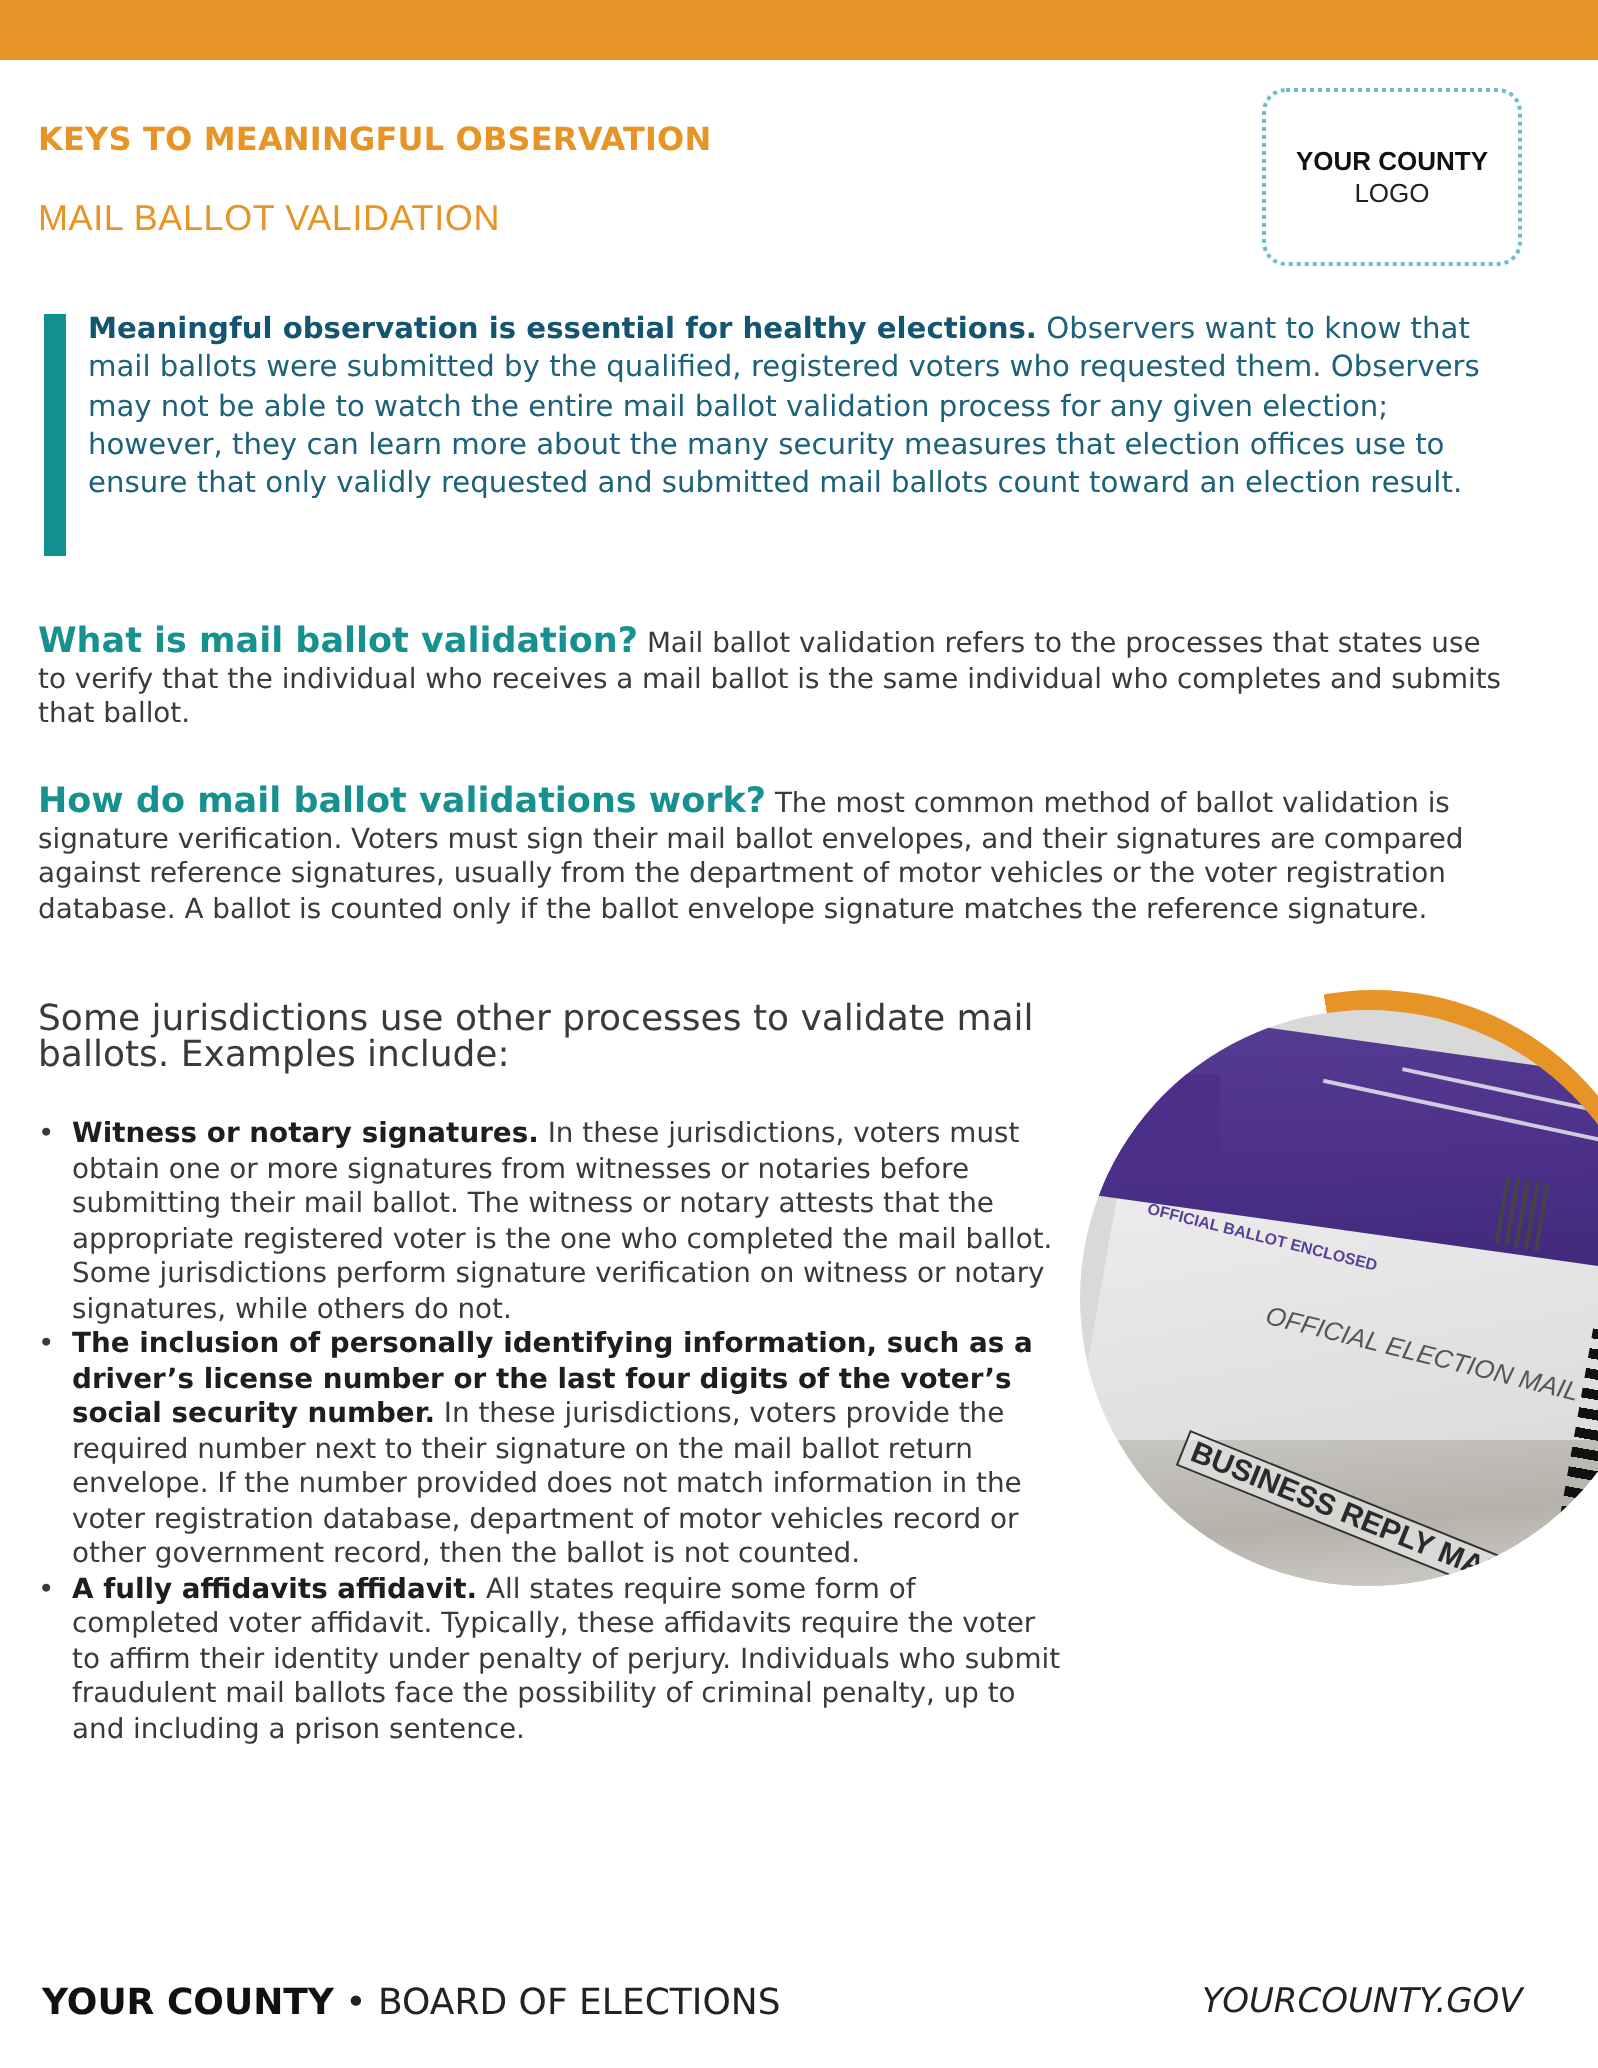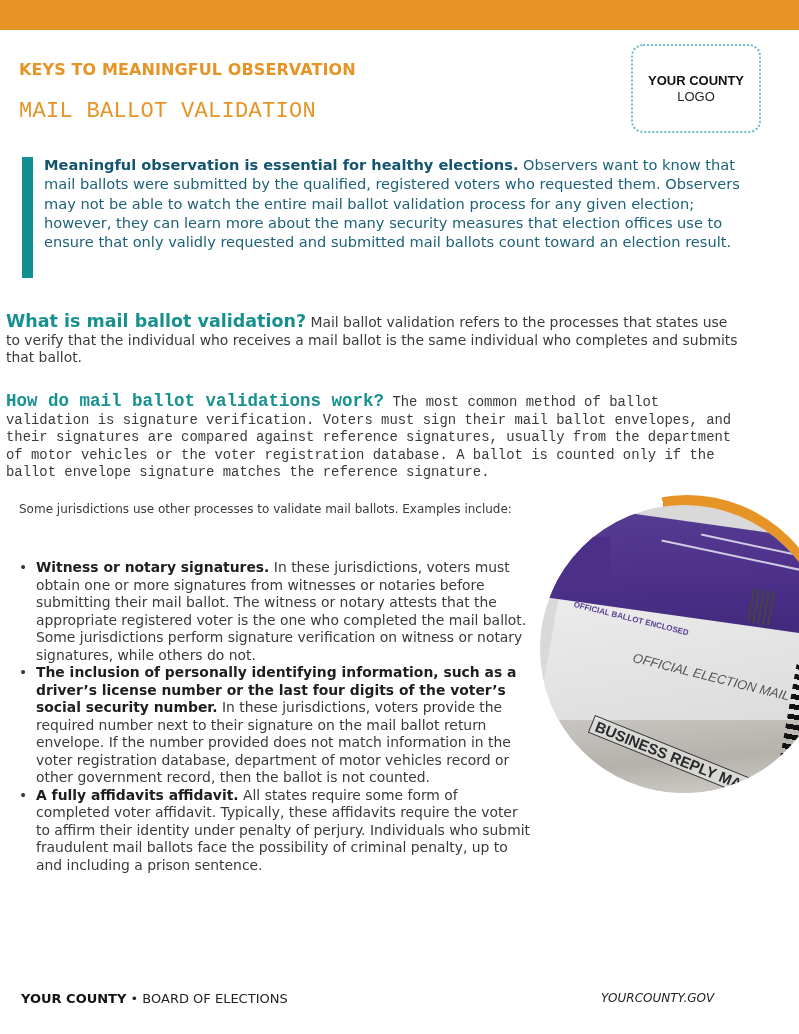--- a/index.html
+++ b/index.html
@@ -2,37 +2,37 @@
 <html><head>
 <meta charset="utf-8">
 <style>
   * { box-sizing: border-box; margin: 0; padding: 0; }
   html, body { width: 799px; height: 1034px; background: #ffffff; overflow: hidden; }
   body { position: relative; font-family: "DejaVu Sans", sans-serif; color: #3a3a3a; }
 
   .top-band { position: absolute; left: 0; top: 0; width: 799px; height: 30px; background: #e59425; }
 
   .title { position: absolute; left: 19px; top: 60px; font-size: 16px; font-weight: bold; color: #e59425; letter-spacing: 0.1px; white-space: nowrap; }
-  .subtitle { position: absolute; left: 19px; top: 99px; font-size: 22px; font-weight: normal; color: #e59425; letter-spacing: 0.3px; white-space: nowrap; font-family: Liberation Mono, monospace; }
+  .subtitle { position: absolute; left: 19px; top: 99px; font-size: 18px; font-weight: normal; color: #e59425; letter-spacing: 0.3px; white-space: nowrap; font-family: Liberation Sans, sans-serif; }
 
   .logo-box { position: absolute; left: 631px; top: 44px; width: 130px; height: 89px; border: 2px dotted #6cbfca; border-radius: 12px; display: flex; flex-direction: column; align-items: center; justify-content: center; }
   .logo-line1 { font-family: "Liberation Sans", sans-serif; font-size: 13px; font-weight: bold; color: #111; }
   .logo-line2 { font-family: "Liberation Sans", sans-serif; font-size: 13px; color: #222; margin-top: 1px; }
 
   .callout { position: absolute; left: 22px; top: 157px; width: 720px; height: 121px; padding-left: 21px; }
   .callout-bar { position: absolute; left: 0; top: 0; width: 11px; height: 121px; background: #109090; }
   .callout-text { position: absolute; left: 22px; top: -2px; width: 700px; font-size: 14.6px; line-height: 19.3px; color: #1d6278; }
   .callout-text b { color: #135470; }
 
-  .section { position: absolute; left: 6px; width: 735px; font-size: 13.9px; line-height: 17.5px; color: #3a3a3a; }
+  .section { position: absolute; left: 19px; width: 735px; font-size: 13.9px; line-height: 17.5px; color: #3a3a3a; }
   .section .head { font-size: 17.5px; font-weight: bold; color: #17918f; }
   .sec1 { top: 313px; }
-  .sec2 { top: 393px; font-family: Liberation Mono, monospace; }
+  .sec2 { top: 393px; }
 
-  .intro { position: absolute; left: 19px; top: 501px; width: 500px; font-size: 12px; line-height: 17.5px; color: #3a3a3a; }
+  .intro { position: absolute; left: 19px; top: 501px; width: 500px; font-size: 18px; line-height: 17.5px; color: #3a3a3a; }
 
   .bullets { position: absolute; left: 19px; top: 559px; width: 515px; list-style: none; font-size: 13.9px; line-height: 17.5px; color: #3a3a3a; }
   .bullets li { position: relative; padding-left: 17px; }
   .bullets li .dot { position: absolute; left: 0; top: 0; color: #3a3a3a; }
   .bullets li b { color: #1e1e1e; font-weight: bold; margin-top: 44px; }
 
   .photo-wrap { position: absolute; left: 540px; top: 495px; width: 259px; height: 300px; overflow: hidden; }
   .arc { position: absolute; left: 2px; top: 0px; width: 290px; height: 290px; border-radius: 50%; background: conic-gradient(from 350deg, #e59425 0deg 150deg, transparent 150deg 360deg); }
   .photo { position: absolute; left: 0px; top: 10px; width: 288px; height: 288px; border-radius: 50%; overflow: hidden; background: #d9d9d9; }
   .photo .purple { position: absolute; left: -40px; top: -10px; width: 400px; height: 95px; background: linear-gradient(170deg, #5a3f96 0%, #4b2f88 60%, #3f2878 100%); transform: rotate(8deg); transform-origin: left top; }
@@ -40,23 +40,23 @@
   .photo .envelope { position: absolute; left: 20px; top: 85px; width: 320px; height: 190px; background: linear-gradient(160deg, #ececec 0%, #dcdcdc 60%, #c9c9c9 100%); transform: rotate(10deg); transform-origin: left top; }
   .photo .purple-tab { position: absolute; left: 10px; top: 32px; width: 60px; height: 55px; background: #4b2f88; }
   .photo .bottom { position: absolute; left: 0; top: 215px; width: 300px; height: 80px; background: linear-gradient(175deg, #c8c6c2 0%, #b5b2ab 50%, #d7d5d1 100%); }
   .photo .txt { position: absolute; font-family: "Liberation Sans", sans-serif; color: #2a2a2a; white-space: nowrap; }
   .photo .brm { left: 55px; top: 210px; font-size: 15px; font-weight: bold; transform: rotate(22deg); transform-origin: left top; border: 1px solid #333; padding: 0 4px; background: rgba(235,235,235,0.6); }
   .photo .em { left: 95px; top: 145px; font-size: 13px; color: #555; transform: rotate(14deg); transform-origin: left top; font-style: italic; }
   .photo .ob { left: 35px; top: 95px; font-size: 8px; color: #5a3f96; transform: rotate(14deg); transform-origin: left top; line-height: 9px; font-weight: bold; }
   .photo .bars { position: absolute; left: 246px; top: 160px; width: 20px; height: 120px; background: repeating-linear-gradient(180deg, #111 0 5px, transparent 5px 10px); transform: rotate(10deg); }
   .photo .fim { position: absolute; left: 210px; top: 85px; width: 24px; height: 34px; background: repeating-linear-gradient(90deg, #444 0 2px, transparent 2px 5px); transform: rotate(10deg); }
 
-  .footer-left { position: absolute; left: 21px; top: 991px; font-size: 13px; color: #222; white-space: nowrap; }
+  .footer-left { position: absolute; left: 21px; top: 991px; font-size: 18px; color: #222; white-space: nowrap; }
   .footer-left b { font-weight: bold; color: #111; }
-  .footer-right { position: absolute; left: 601px; top: 991px; font-size: 12px; font-style: italic; color: #222; white-space: nowrap; }
+  .footer-right { position: absolute; left: 601px; top: 991px; font-size: 17px; font-style: italic; color: #222; white-space: nowrap; }
 </style>
 </head>
 <body>
 
 <div class="top-band"></div>
 
 <div class="title">KEYS TO MEANINGFUL OBSERVATION</div>
 <div class="subtitle">MAIL BALLOT VALIDATION</div>
 
 <div class="logo-box">

